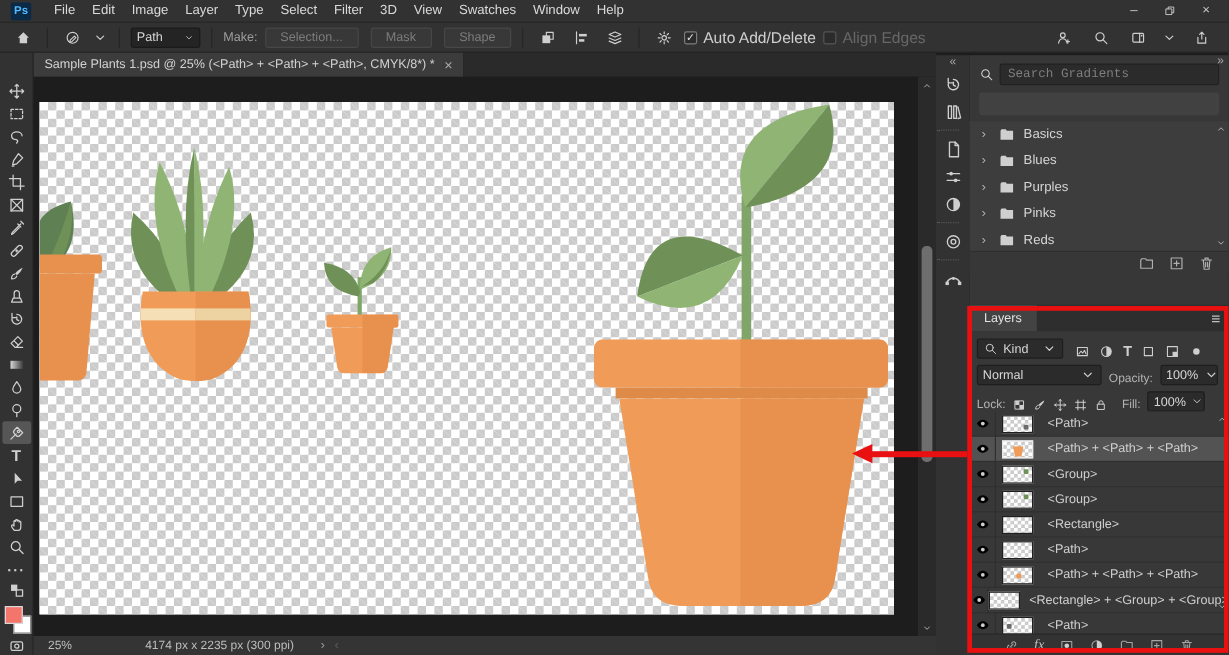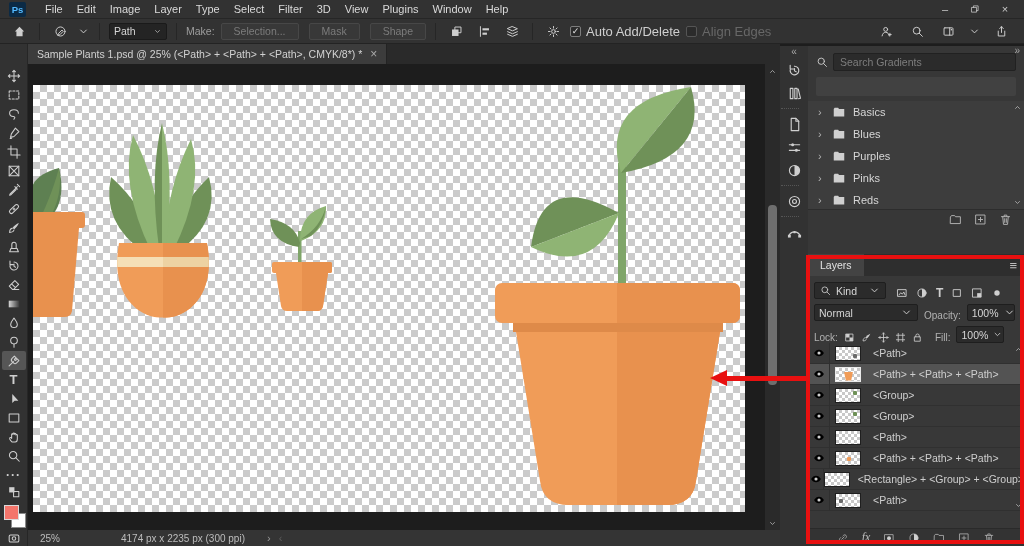--- a/index.html
+++ b/index.html
@@ -96,21 +96,21 @@
   .expand{position:absolute;right:4px;top:-1px;font-size:10px;color:#a8a8a8;z-index:2}
 
   .ptabs{display:flex;align-items:center;height:26px;background:#2e2e2e;border-bottom:1px solid #252525}
   .ptab{padding:0 8px;height:26px;display:flex;align-items:center;font-size:10.5px;color:#989898}
   .ptab.active{background:#424242;color:#e4e4e4}
   .pmenu{margin-left:auto;padding-right:7px;color:#bdbdbd;font-size:13px}
 
   .searchrow{display:flex;align-items:center;margin:7px 8px 0 8px;gap:5px}
   .searchrow [data-icon] svg{width:12px;height:12px}
   .searchbox{flex:1;height:18px;background:#2b2b2b;border:1px solid #212121;border-radius:2px;
-             color:#d6d6d6;font-size:10.5px;padding:0 6px;outline:none;font-family:Liberation Sans, sans-serif}
+             color:#d6d6d6;font-size:10.5px;padding:0 6px;outline:none;font-family:Liberation Mono, monospace}
   .searchbox::placeholder{color:#7e7e7e}
   .gwell{height:19px;background:#414141;margin:6px 8px 5px 8px;border-radius:2px}
   .glist{position:relative;height:108px;background:#3d3d3d;overflow:hidden}
   .grow{display:flex;align-items:center;height:22px;padding-left:10px;gap:7px;font-size:11px;color:#d6d6d6}
   .grow .gchev{color:#b2b2b2;font-size:11px;width:7px}
   .grow [data-icon] svg{width:14px;height:14px}
   .gscroll{position:absolute;right:0;top:0;width:13px;height:100%;display:flex;flex-direction:column;
            justify-content:space-between;align-items:center;padding:2px 0;color:#8f8f8f}
   .gscroll svg{width:9px;height:9px}
   .gfoot{height:20px;display:flex;align-items:center;justify-content:flex-end;gap:12px;padding-right:12px;
@@ -172,21 +172,21 @@
     <nav class="menus" id="menus">
         <span class="menu-item">File</span>
         <span class="menu-item">Edit</span>
         <span class="menu-item">Image</span>
         <span class="menu-item">Layer</span>
         <span class="menu-item">Type</span>
         <span class="menu-item">Select</span>
         <span class="menu-item">Filter</span>
         <span class="menu-item">3D</span>
         <span class="menu-item">View</span>
-        <span class="menu-item">Plugins</span>
+        <span class="menu-item">Swatches</span>
         <span class="menu-item">Window</span>
         <span class="menu-item">Help</span>
       </nav>
     <div class="wincontrols">
       <span class="wc">–</span>
       <span class="wc" data-icon="restore">
           <svg viewBox="0 0 16 16">
             <rect x="3" y="5.5" width="7.5" height="7.5"></rect>
             <path d="M5.5 5.5V3h7.5v7.5h-2.5"></path>
           </svg>
@@ -848,20 +848,32 @@
             <div class="layer-row">
               <span class="eyecell">
                 <svg viewBox="0 0 16 16">
                   <path d="M1.5 8C3 5.2 5.5 3.6 8 3.6S13 5.2 14.5 8C13 10.8 10.5 12.4 8 12.4S3 10.8 1.5 8Z"></path>
                   <circle cx="8" cy="8" r="2.1" fill="#cfcfcf" stroke="none"></circle>
                 </svg>
               </span>
               <span class="thumbcell">
                 <span class="lthumb"></span>
               </span>
+              <span class="lname">&lt;Rectangle&gt;</span>
+            </div>
+            <div class="layer-row">
+              <span class="eyecell">
+                <svg viewBox="0 0 16 16">
+                  <path d="M1.5 8C3 5.2 5.5 3.6 8 3.6S13 5.2 14.5 8C13 10.8 10.5 12.4 8 12.4S3 10.8 1.5 8Z"></path>
+                  <circle cx="8" cy="8" r="2.1" fill="#cfcfcf" stroke="none"></circle>
+                </svg>
+              </span>
+              <span class="thumbcell">
+                <span class="lthumb"></span>
+              </span>
               <span class="lname">&lt;Path&gt;</span>
             </div>
             <div class="layer-row">
               <span class="eyecell">
                 <svg viewBox="0 0 16 16">
                   <path d="M1.5 8C3 5.2 5.5 3.6 8 3.6S13 5.2 14.5 8C13 10.8 10.5 12.4 8 12.4S3 10.8 1.5 8Z"></path>
                   <circle cx="8" cy="8" r="2.1" fill="#cfcfcf" stroke="none"></circle>
                 </svg>
               </span>
               <span class="thumbcell">

